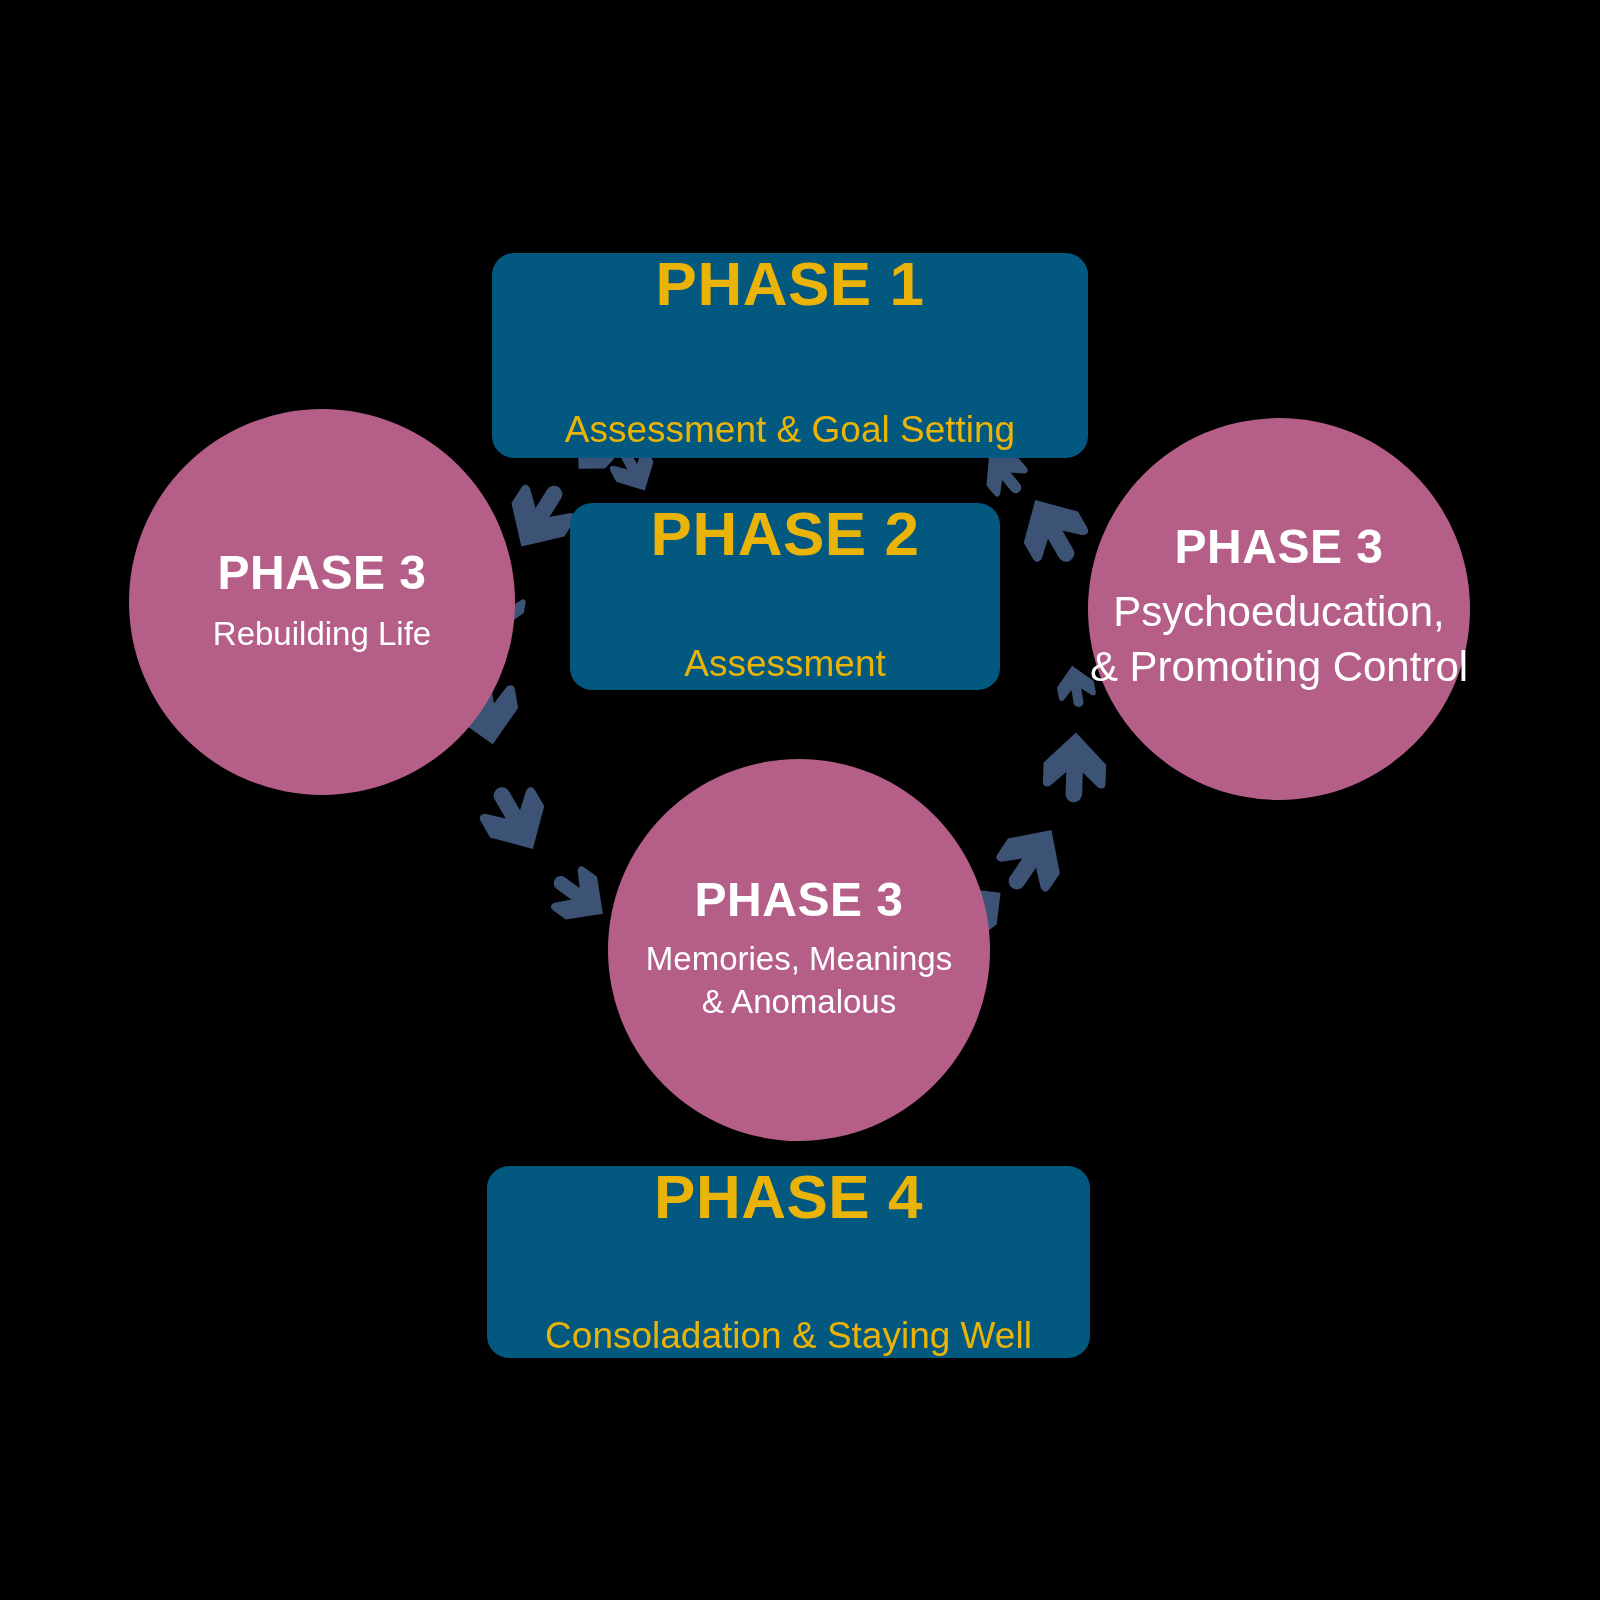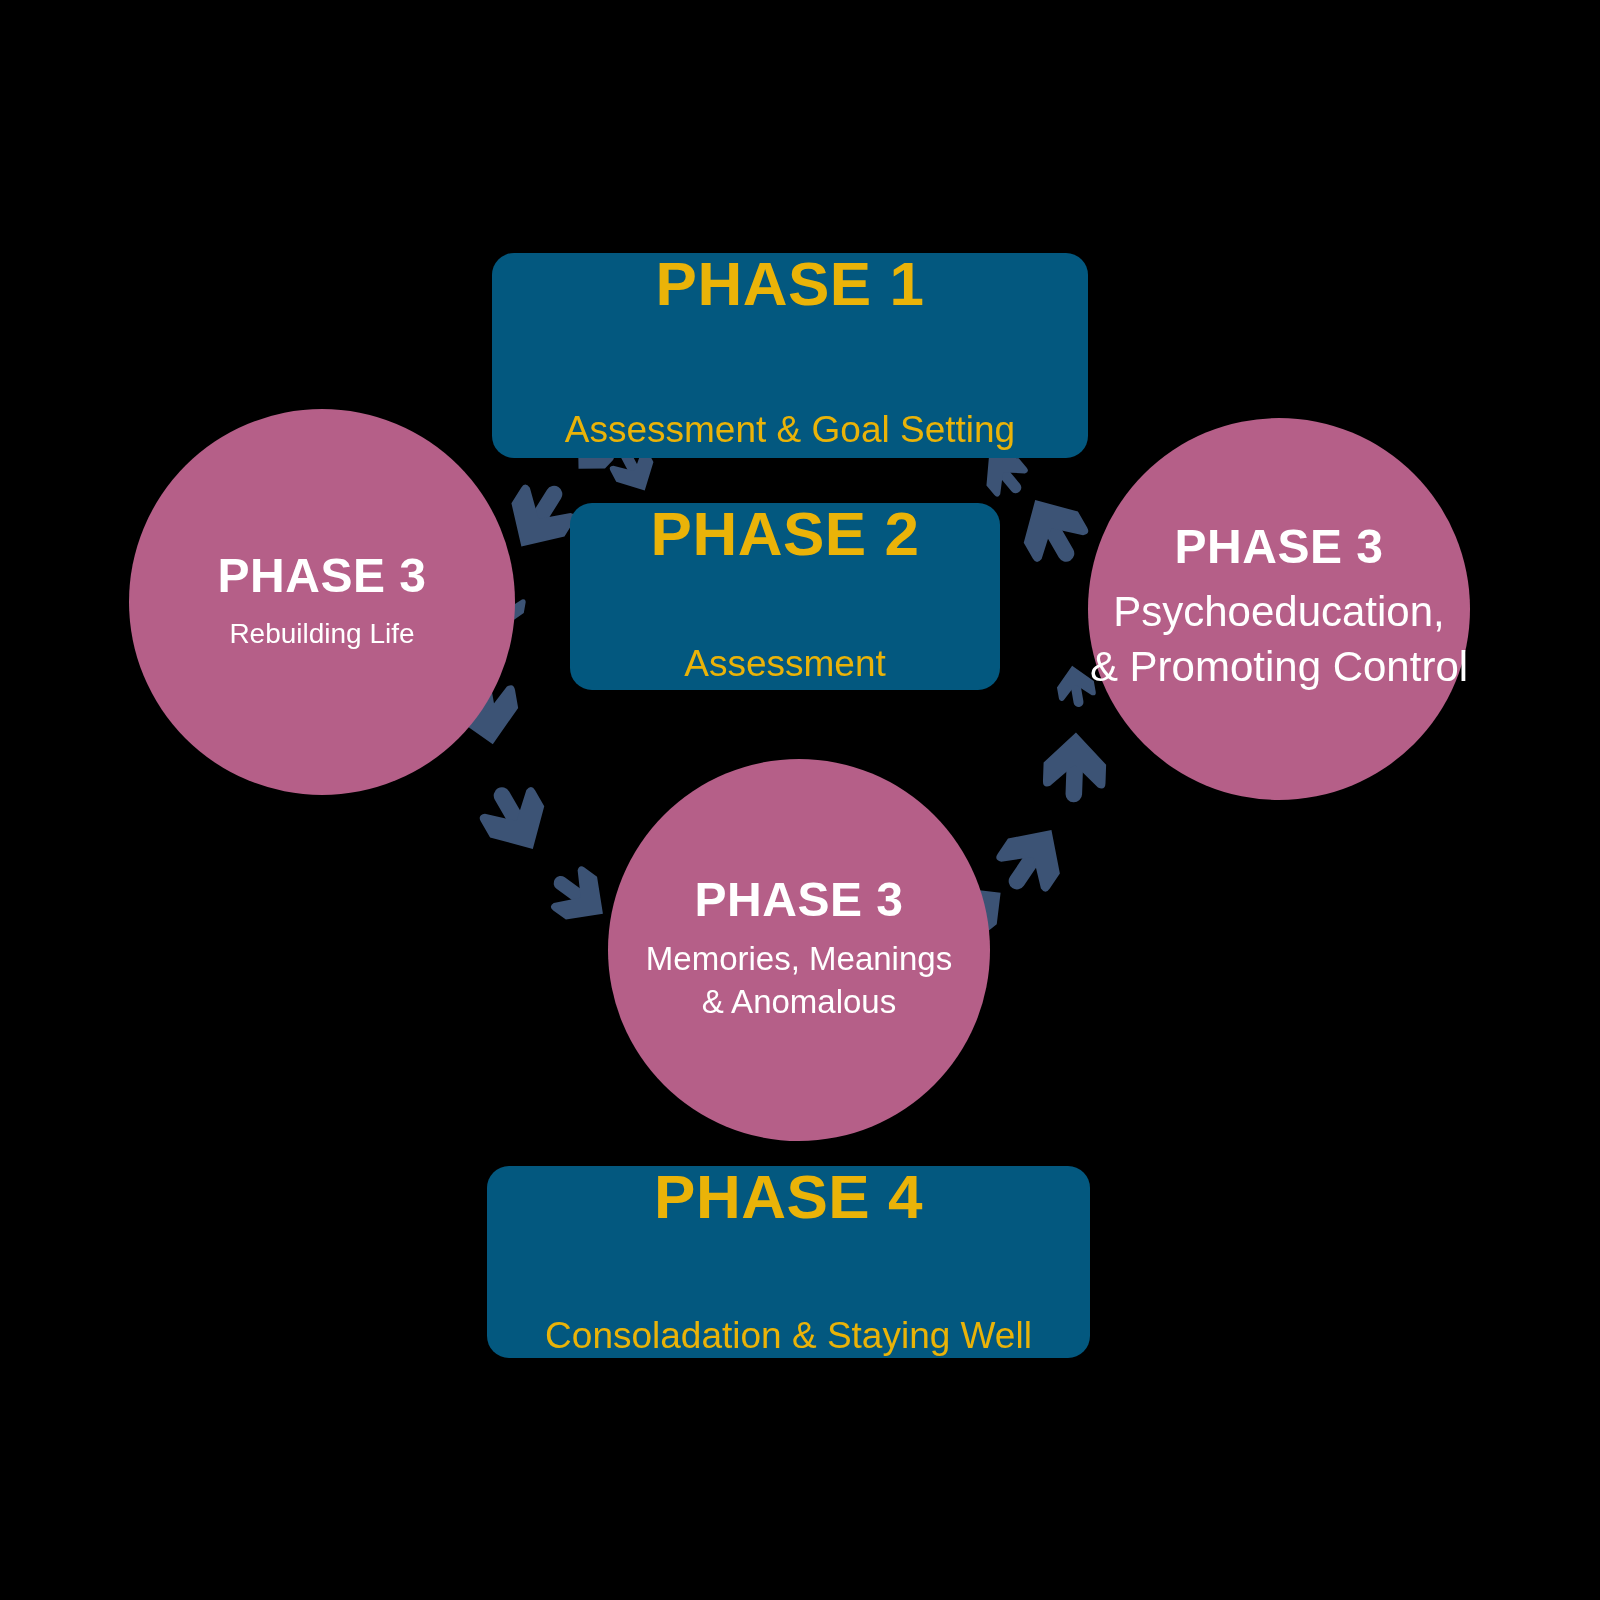--- a/index.html
+++ b/index.html
@@ -97,21 +97,21 @@
   .phase-circle .subtitle {
     font-weight: normal;
     line-height: 1.3;
   }
 
   #circle-left {
     left: 129px; top: 409px;
     width: 386px; height: 386px;
   }
   #circle-left .title    { font-size: 48px; margin-bottom: 16px; }
-  #circle-left .subtitle { font-size: 28px; }
+  #circle-left .subtitle { font-size: 33px; }
 
   #circle-right {
     left: 1088px; top: 418px;
     width: 382px; height: 382px;
   }
   #circle-right .title    { font-size: 48px; margin-bottom: 14px; }
   #circle-right .subtitle { font-size: 42px; }
 
   #circle-bottom {
     left: 608px; top: 759px;

